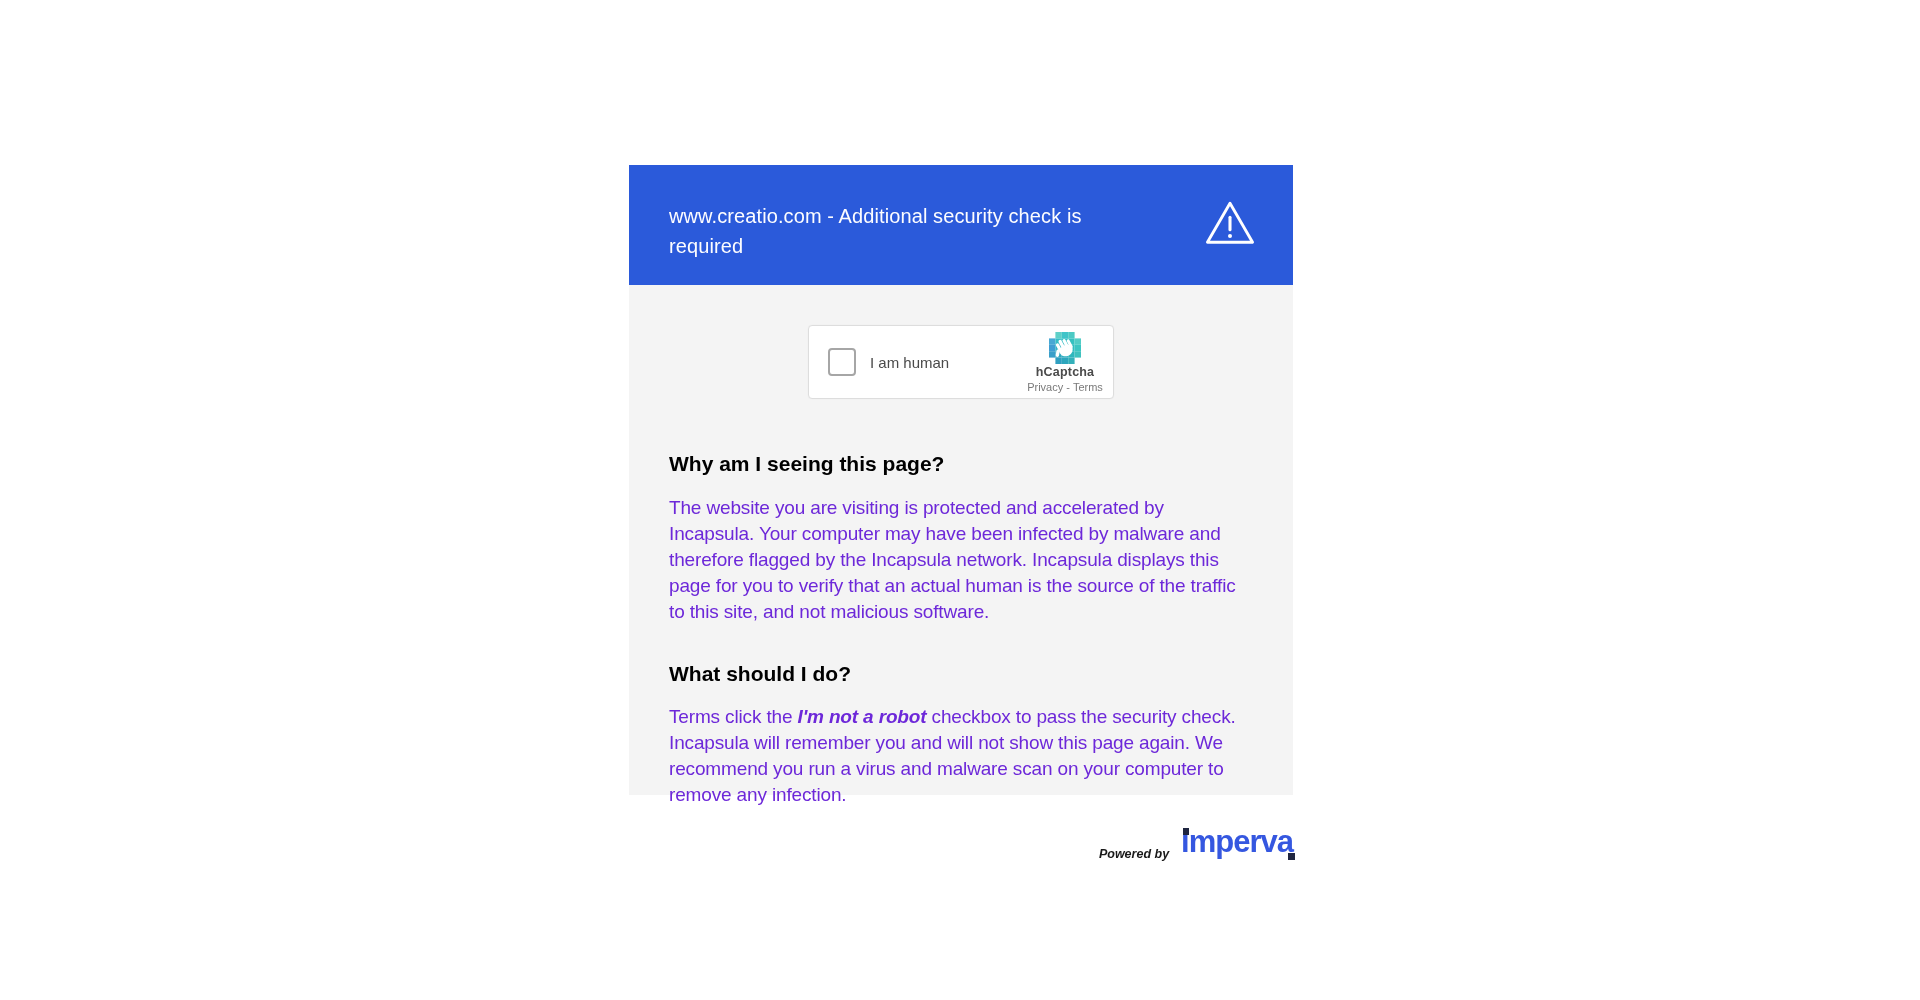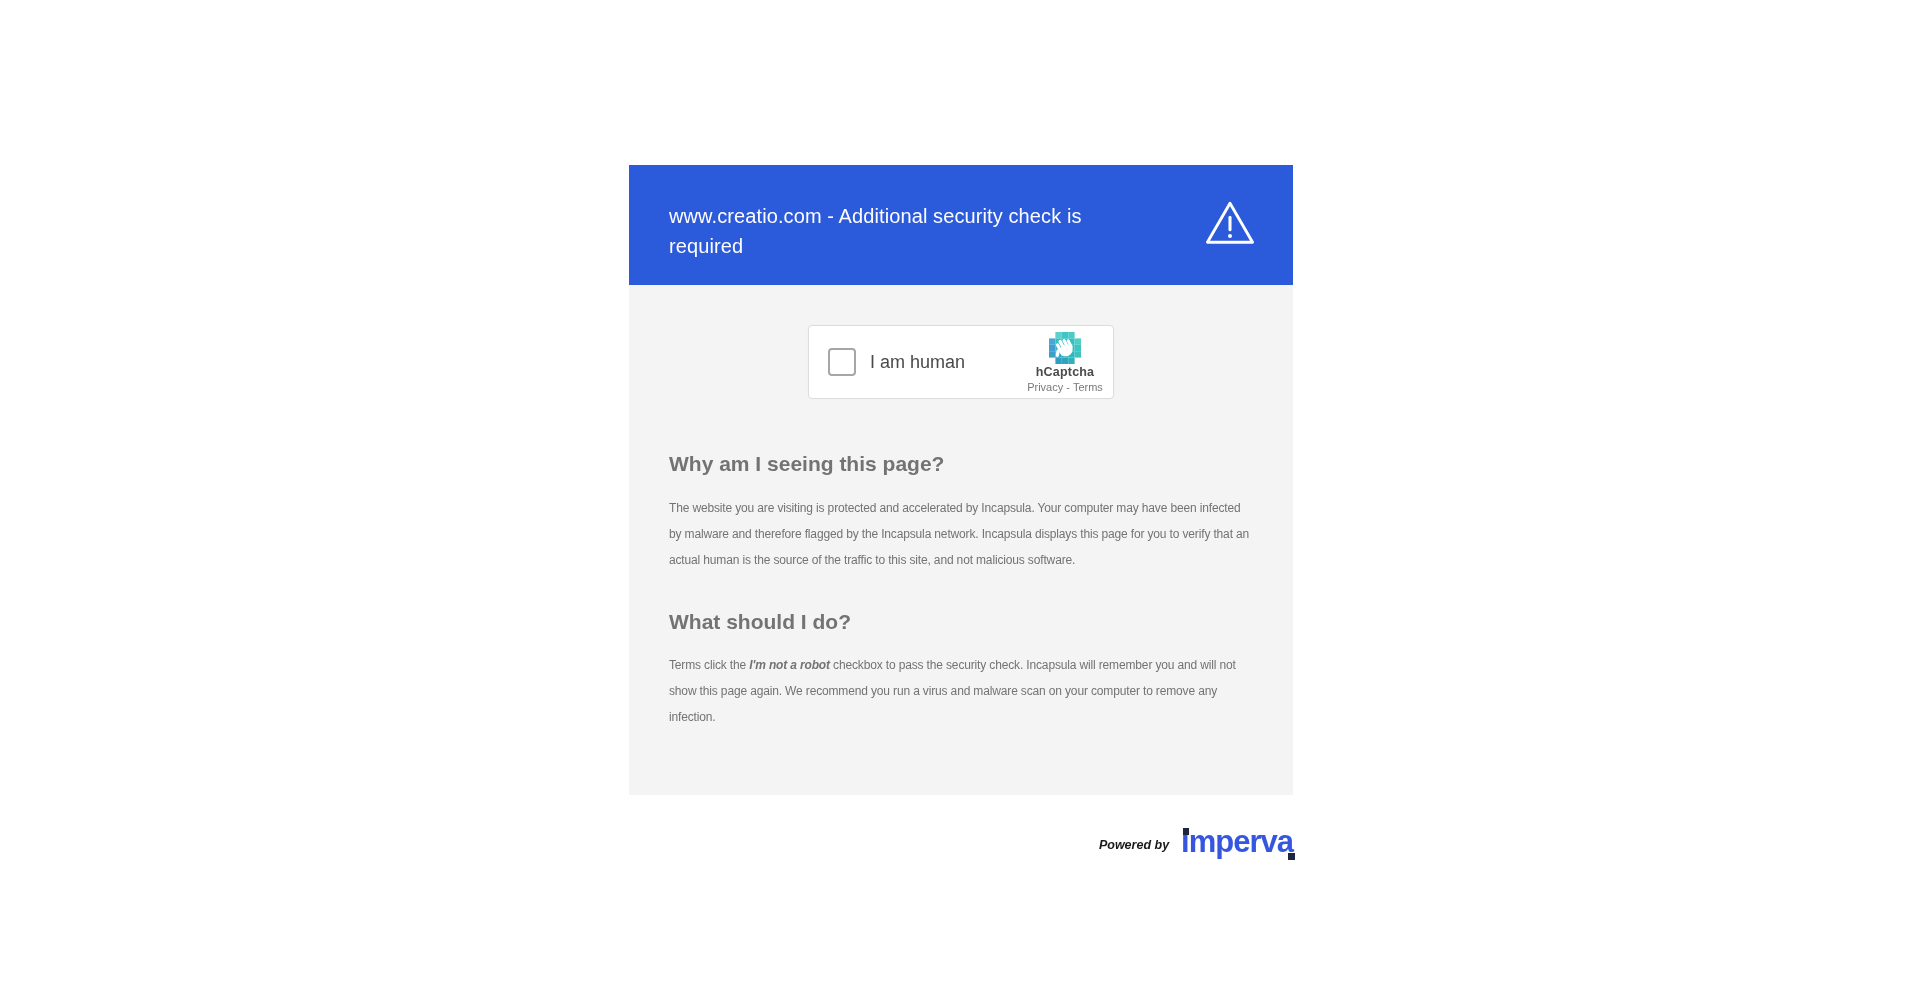--- a/index.html
+++ b/index.html
@@ -50,52 +50,52 @@
   }
   .checkbox {
     width: 28px; height: 28px;
     margin-left: 19px;
     border: 2px solid var(--checkbox_border, #a6a6a6);
     border-radius: 4px;
     background: #ffffff;
     cursor: pointer;
     flex: 0 0 auto;
   }
-  .cb-label { margin-left: 14px; font-size: 18px; color: var(--label_gray, #4a4a4a); }
+  .cb-label { margin-left: 14px; font-size: 15px; color: var(--label_gray, #4a4a4a); }
   .hc-brand { margin-left: auto; margin-right: 7px; width: 82px; text-align: center; }
   .hc-logo { display: block; margin: 0 auto; }
   .hc-name { font-size: 12.5px; font-weight: 700; color: #4b4b4b; margin-top: 1px; letter-spacing: 0.2px; text-align: center; }
   .hc-links { font-size: 11px; color: var(--links_gray, #7a7a7a); margin-top: 2px; }
   .hc-links .sep { margin: 0 3px; }
   .hc-links span { cursor: pointer; }
 
   
-  .sec-heading { font-size: 21px; font-weight: 700; color: #737373; line-height: 24px; }
+  .sec-heading { font-size: 21px; font-weight: 700; color: #000000; line-height: 24px; }
   .h1 { margin-top: 93px; } 
   .p1 { margin-top: 19px; }
   .h2 { margin-top: 37px; }
   .p2 { margin-top: 18px; }
   .sec-body {
-    font-size: 12px;
+    font-size: 19px;
     line-height: 26px;
-    color: #737373;
+    color: #6d28d9;
     letter-spacing: -0.15px;
     width: 584px;
   }
   .sec-body b { font-weight: 700; font-style: italic; }
 
   
   .footer {
     position: absolute;
     top: 826px;
     left: 629px;
     width: 664px;
     display: flex;
     justify-content: flex-end;
-    align-items: center;
+    align-items: flex-end;
   }
   .powered {
     font-style: italic;
     font-weight: 600;
     font-size: 12.5px;
     color: #1a1a1a;
     margin-right: 12px;
     transform: translateY(3px);
   }
   .imperva { position: relative; display: inline-flex; align-items: baseline; cursor: pointer; }

